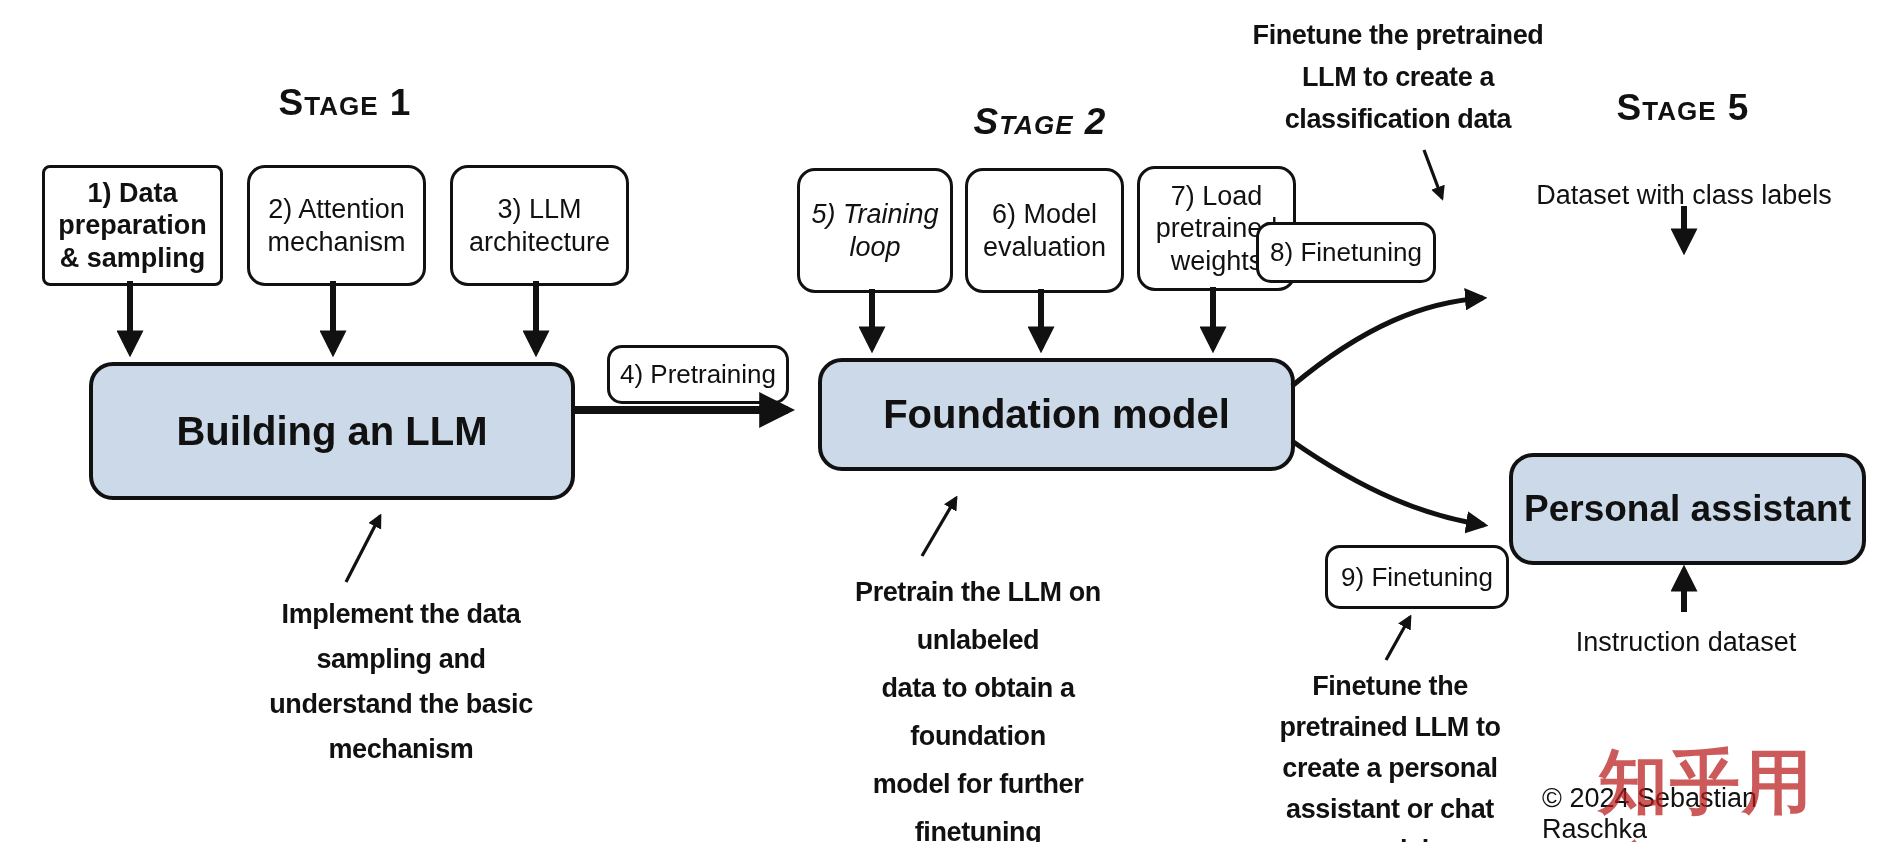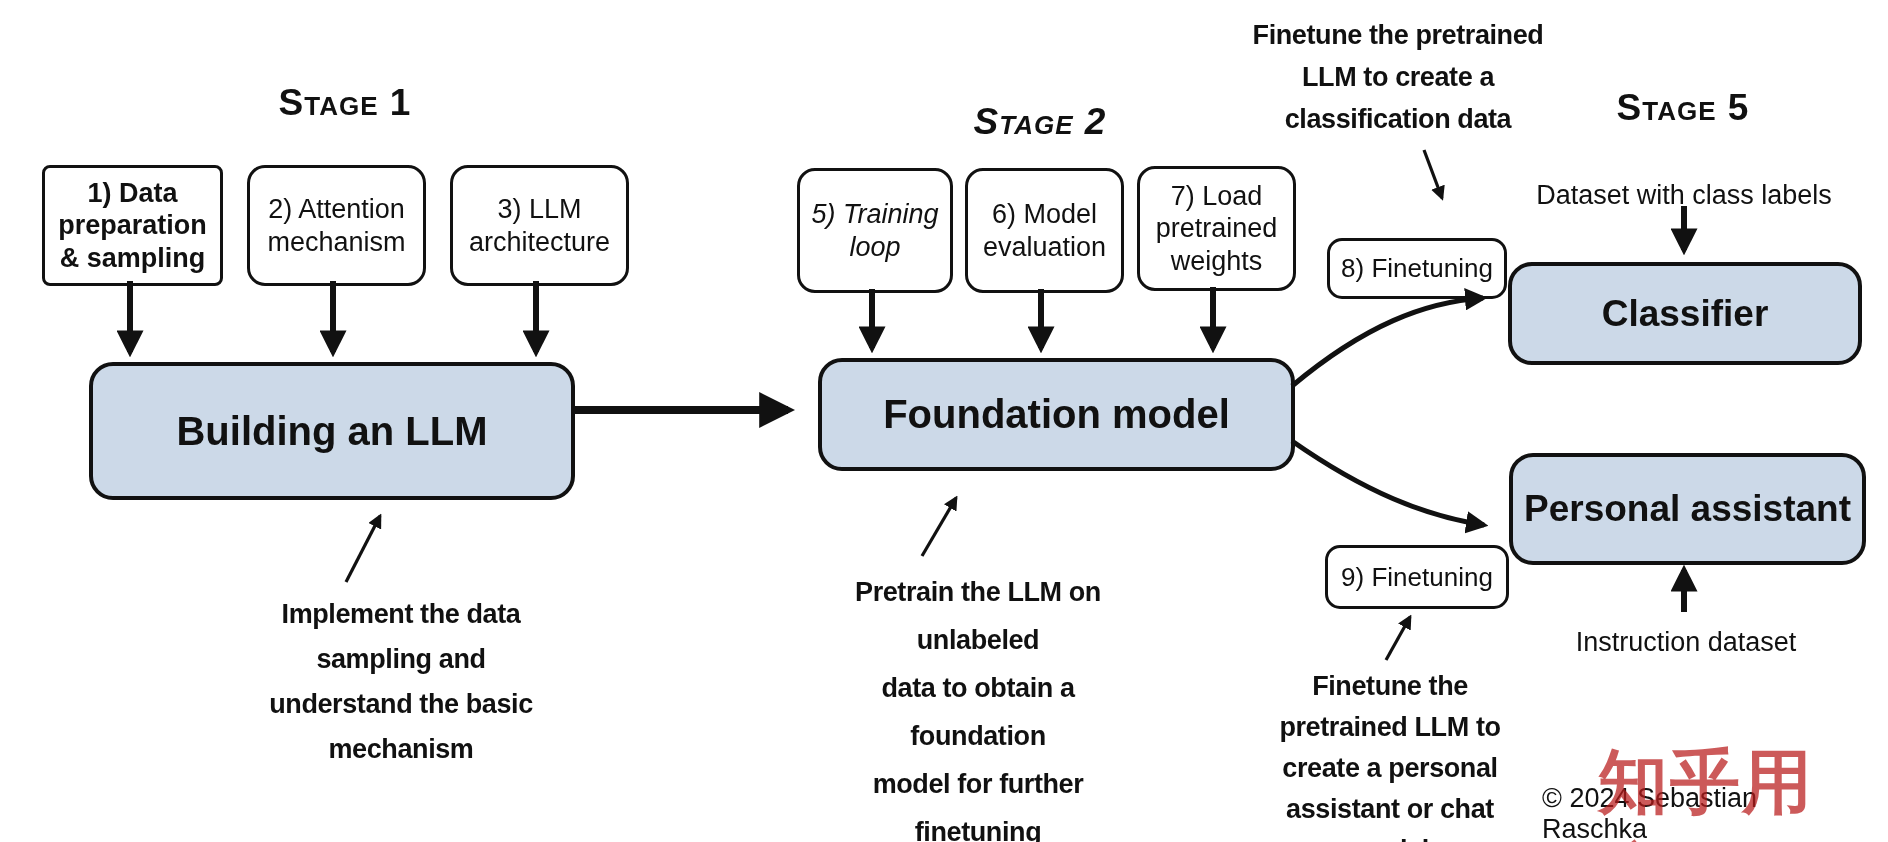--- a/index.html
+++ b/index.html
@@ -83,35 +83,35 @@
   <div class="abs layer small-box center-text pre bold" style="left:42px;top:165px;width:175px;height:115px;border-radius:8px;">1) Data
 preparation
 &amp; sampling</div>
   <div class="abs layer small-box center-text pre" style="left:247px;top:165px;width:173px;height:115px;">2) Attention
 mechanism</div>
   <div class="abs layer small-box center-text pre" style="left:450px;top:165px;width:173px;height:115px;">3) LLM
 architecture</div>
 
   <div class="abs layer big-box xl center-text" style="left:89px;top:362px;width:478px;height:130px;">Building an LLM</div>
 
+  <div class="abs layer pill-box center-text" style="left:607px;top:345px;width:176px;height:53px;">4) Pretraining</div>
 
   <div class="abs layer small-box center-text pre" style="left:797px;top:168px;width:150px;height:119px;font-style:italic;">5) Training
 loop</div>
   <div class="abs layer small-box center-text pre" style="left:965px;top:168px;width:153px;height:119px;">6) Model
 evaluation</div>
   <div class="abs layer small-box center-text pre" style="left:1137px;top:166px;width:153px;height:119px;">7) Load
 pretrained
 weights</div>
 
   <div class="abs layer big-box xl center-text" style="left:818px;top:358px;width:469px;height:105px;">Foundation model</div>
 
-  <div class="abs layer pill-box center-text" style="left:1327px;top:222px;width:174px;height:55px;margin-top:16px;">8) Finetuning</div>
+  <div class="abs layer pill-box center-text" style="left:1256px;top:222px;width:174px;height:55px;">8) Finetuning</div>
   <div class="abs layer pill-box center-text" style="left:1325px;top:545px;width:178px;height:58px;">9) Finetuning</div>
 
-  <div class="abs layer big-box lg center-text" style="left:1508px;top:262px;width:346px;height:95px;">Classifier</div>
   <div class="abs layer big-box lg center-text" style="left:1509px;top:453px;width:349px;height:104px;">Personal assistant</div>
 
   <div class="abs layer plain-label center-text" style="left:1534px;top:180px;width:300px;height:30px;">Dataset with class labels</div>
   <div class="abs layer plain-label center-text" style="left:1536px;top:627px;width:300px;height:30px;">Instruction dataset</div>
 
   <div class="abs layer annotation pre" style="left:1238px;top:14px;width:320px;line-height:42px;">Finetune the pretrained
 LLM to create a
 classification data</div>
   <div class="abs layer annotation pre" style="left:231px;top:592px;width:340px;line-height:45px;">Implement the data sampling and
 understand the basic mechanism</div>

